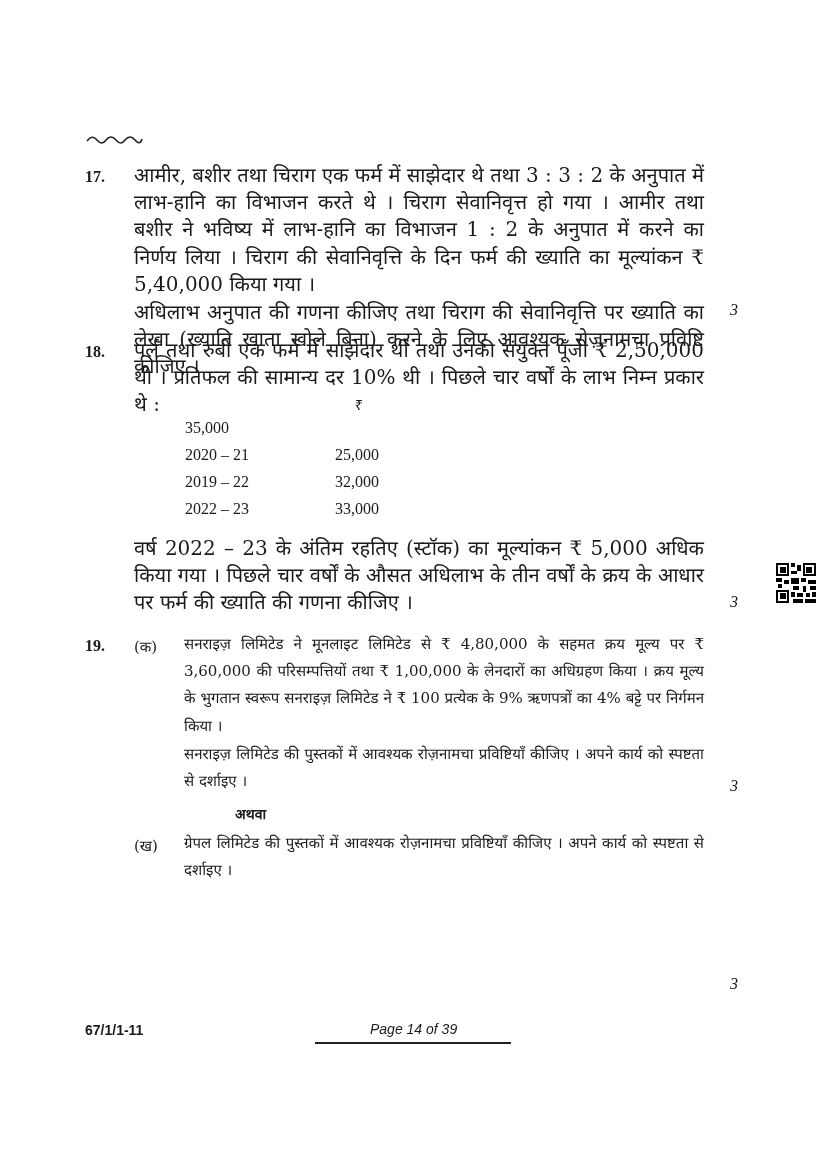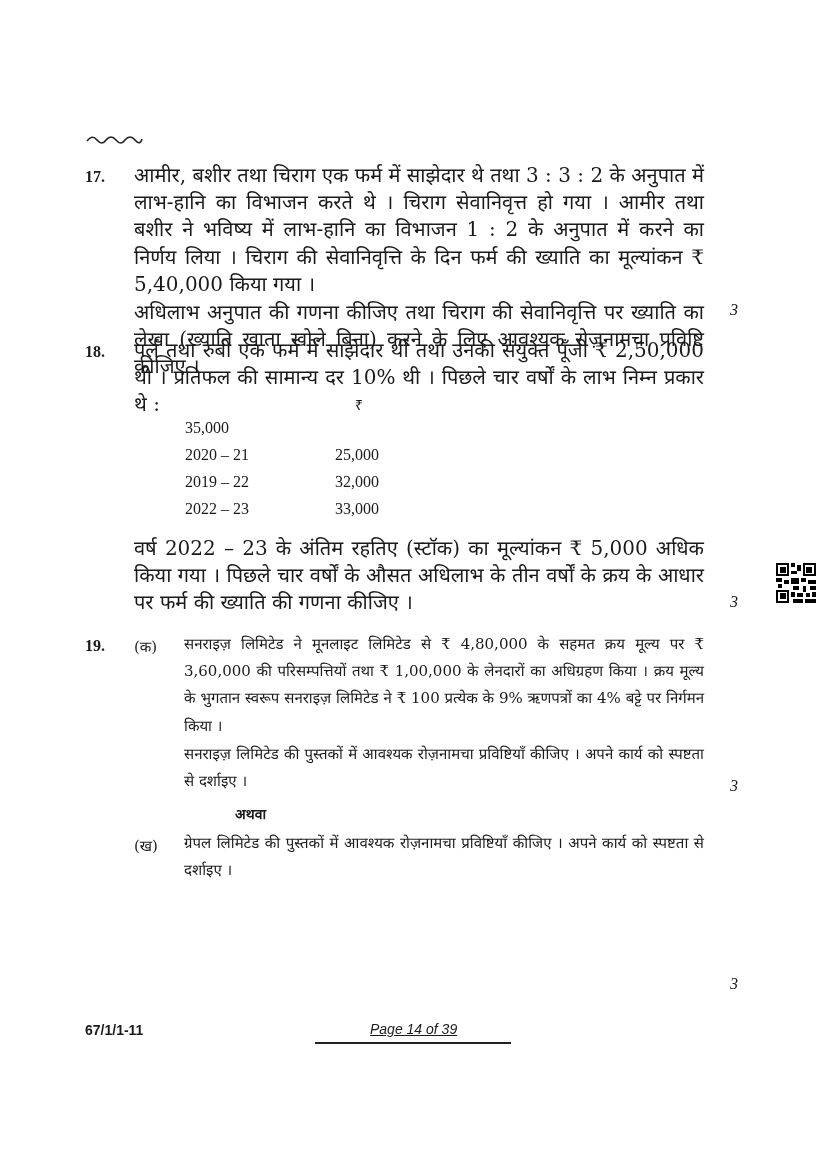--- a/index.html
+++ b/index.html
@@ -14,21 +14,21 @@
   .para { margin:0; }
   .para + .para { margin-top:1px; }
   .tbl { position:absolute; left:100px; font-family:"Liberation Serif", serif; font-size:16px; }
   .tbl .row { height:27px; display:flex; }
   .tbl .yr { width:150px; }
   .tbl .amt { width:80px; }
   .sub-label { position:absolute; left:49px; font-size:15px; }
   .sub-body { position:absolute; left:99px; width:520px; font-size:15px; line-height:27.2px; text-align:justify; }
   .athva { position:absolute; left:150px; font-size:14px; font-weight:bold; }
   .footer-code { position:absolute; left:85px; top:1022px; font-family:"Liberation Sans", sans-serif; font-weight:bold; font-size:14px;text-align:center; }
-  .footer-page { position:absolute; left:370px; top:1021px; font-family:"Liberation Sans", sans-serif; font-style:italic; font-size:14px;text-decoration:underline; }
+  .footer-page { position:absolute; left:370px; top:1021px; font-family:"Liberation Sans", sans-serif; font-style:italic; font-size:14px; }
   .footer-line { position:absolute; left:315px; top:1042px; width:196px; height:2px; background:#222; }
   .qr { position:absolute; left:776px; top:563px; width:40px; height:40px; }
 </style>
 </head>
 <body>
 
 <div class="page">
 
   <svg class="tilde" width="58" height="14" viewBox="0 0 58 14">
     <path d="M2 8 Q7 1 12 7 T21 7 Q26 1 31 7 T40 7 Q45 1 50 7 T57 6" fill="none" stroke="#222" stroke-width="1.6"></path>

